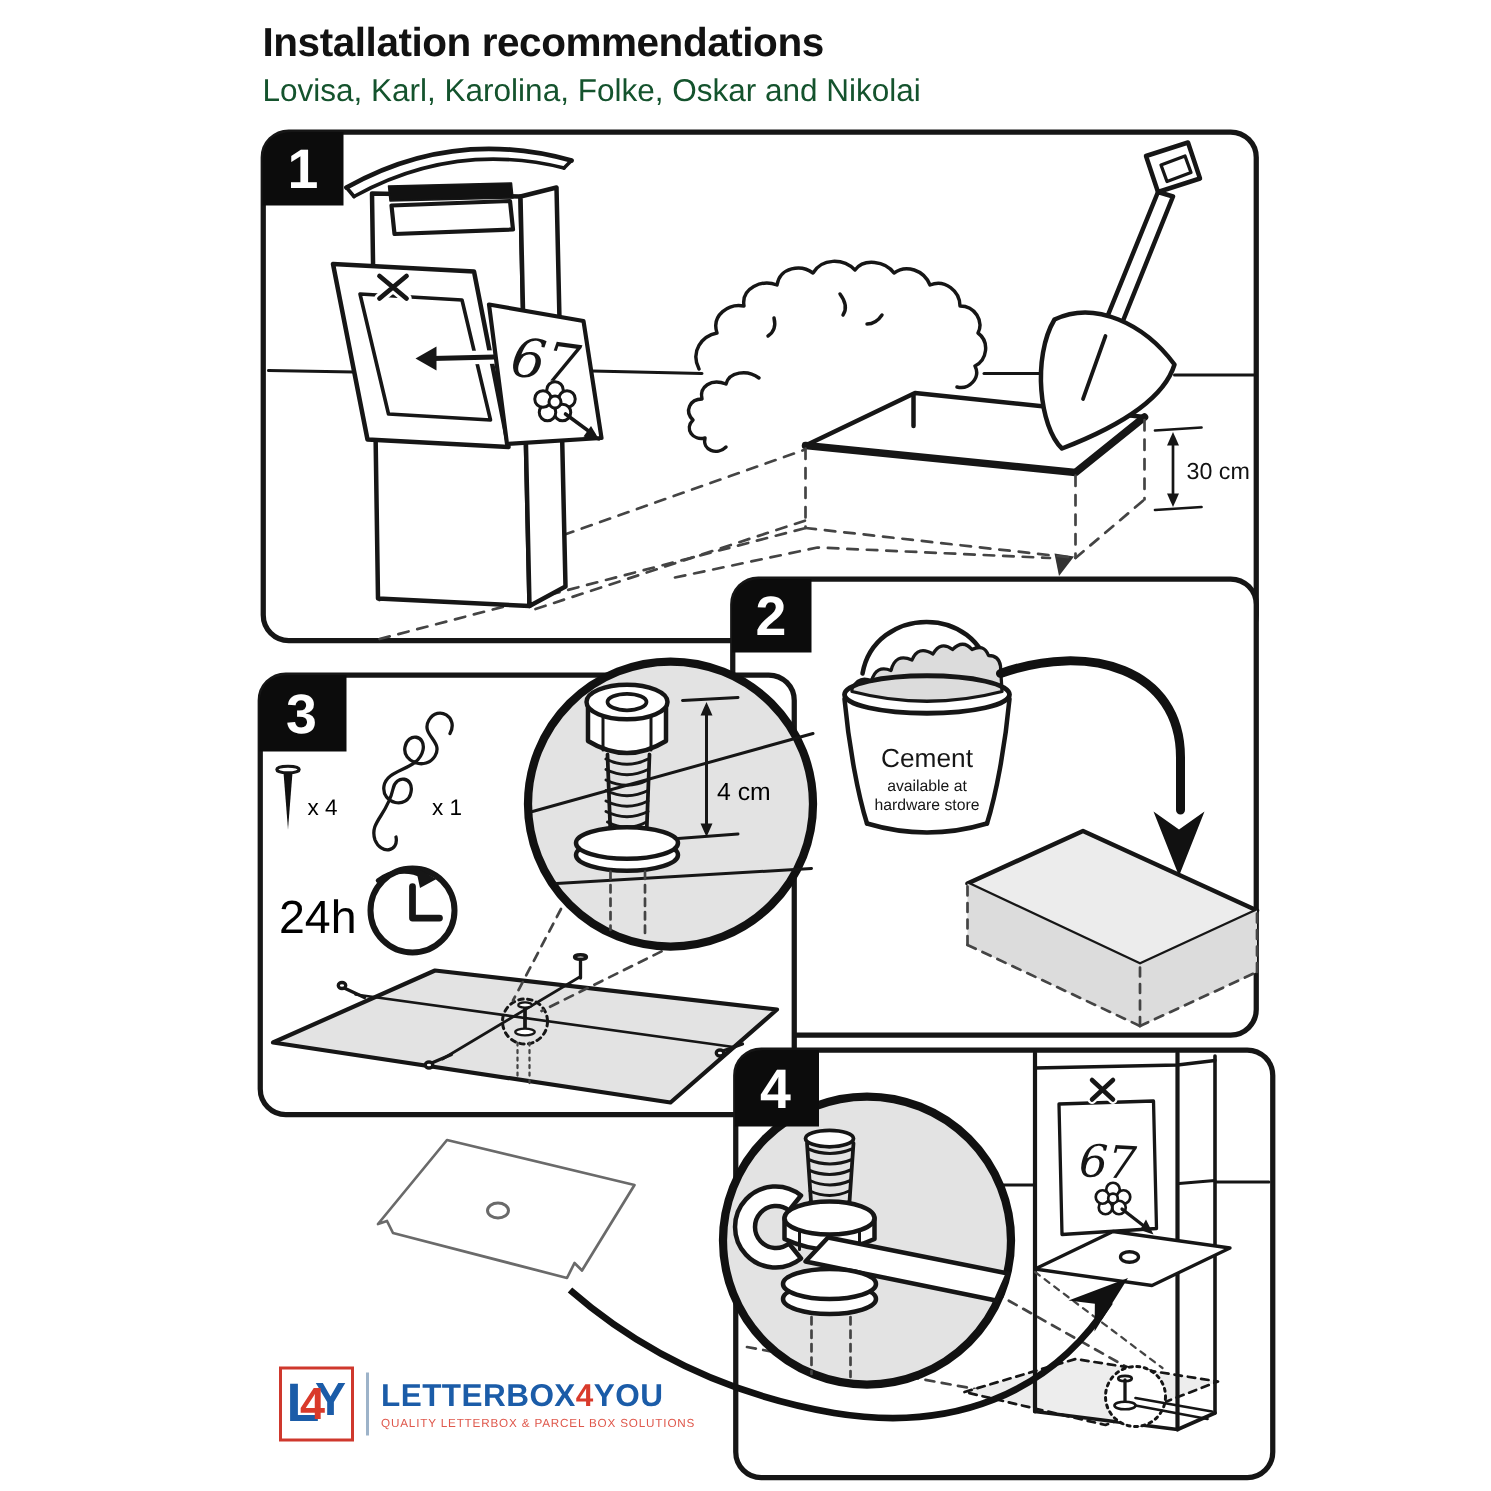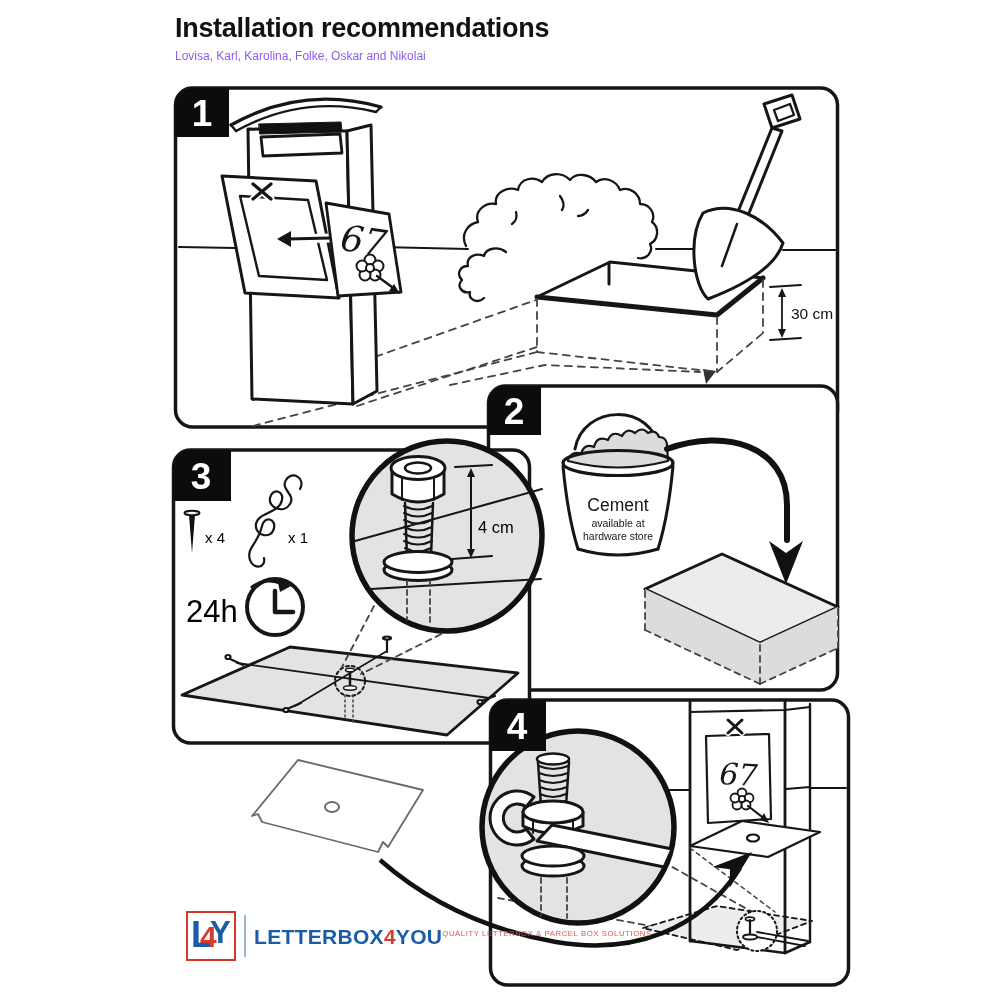--- a/index.html
+++ b/index.html
@@ -1,34 +1,34 @@
 <!DOCTYPE html>
 <html><head>
 <meta charset="utf-8">
 <style>
   html,body{margin:0;padding:0;background:#fff;width:994px;height:994px;overflow:hidden;
             font-family:"Liberation Sans",sans-serif;color:#111;}
   #stage{position:relative;width:994px;height:994px;background:#fff;}
   #art{position:absolute;left:0;top:0;}
   .hdr{position:absolute;left:175px;top:13px;width:680px;}
   .hdr h1{margin:0;font-size:27px;font-weight:800;letter-spacing:-0.3px;color:#121212;}
-  .hdr .sub{margin-top:5px;font-size:12px;color:#8b5cf6;}
+  .hdr .sub{margin-top:5px;font-size:21px;color:#14532d;}
   svg text{font-family:"Liberation Sans","DejaVu Sans",sans-serif;}
   .badge-num{font-size:37px;font-weight:bold;fill:#fff;}
   .dim{font-size:15.5px;fill:#111;}
   .hand{font-family:"DejaVu Serif",serif;font-style:italic;}
   
   .logo{position:absolute;left:186px;top:911px;display:flex;align-items:center;gap:8px;}
   .mark{position:relative;width:46px;height:46px;border:2.5px solid #cf382d;background:#fff;flex:0 0 auto;}
   .mark span{position:absolute;font-weight:900;line-height:1;}
   .mark .m-l{left:3px;top:4px;font-size:36px;color:#1b5ca8;}
   .mark .m-4{left:12px;top:9px;font-size:30px;color:#d93a2b;}
   .mark .m-y{left:22px;top:4px;font-size:31px;color:#1b5ca8;}
   .sep{width:2px;height:42px;background:#9db3c9;flex:0 0 auto;}
-  .brand{display:flex;justify-content:center;}
+  .brand{display:flex;flex-direction:column;justify-content:center;}
   .brand .name{font-size:21px;font-weight:800;letter-spacing:0.3px;line-height:1;}
   .brand .name .b{color:#1b5ca8;} .brand .name .r{color:#d93a2b;}
   .brand .tag{margin-top:3px;font-size:7.8px;font-weight:400;letter-spacing:0.55px;color:#df584c;}
 </style>
 </head>
 <body>
 
 <div id="stage">
 
   <div class="hdr">

